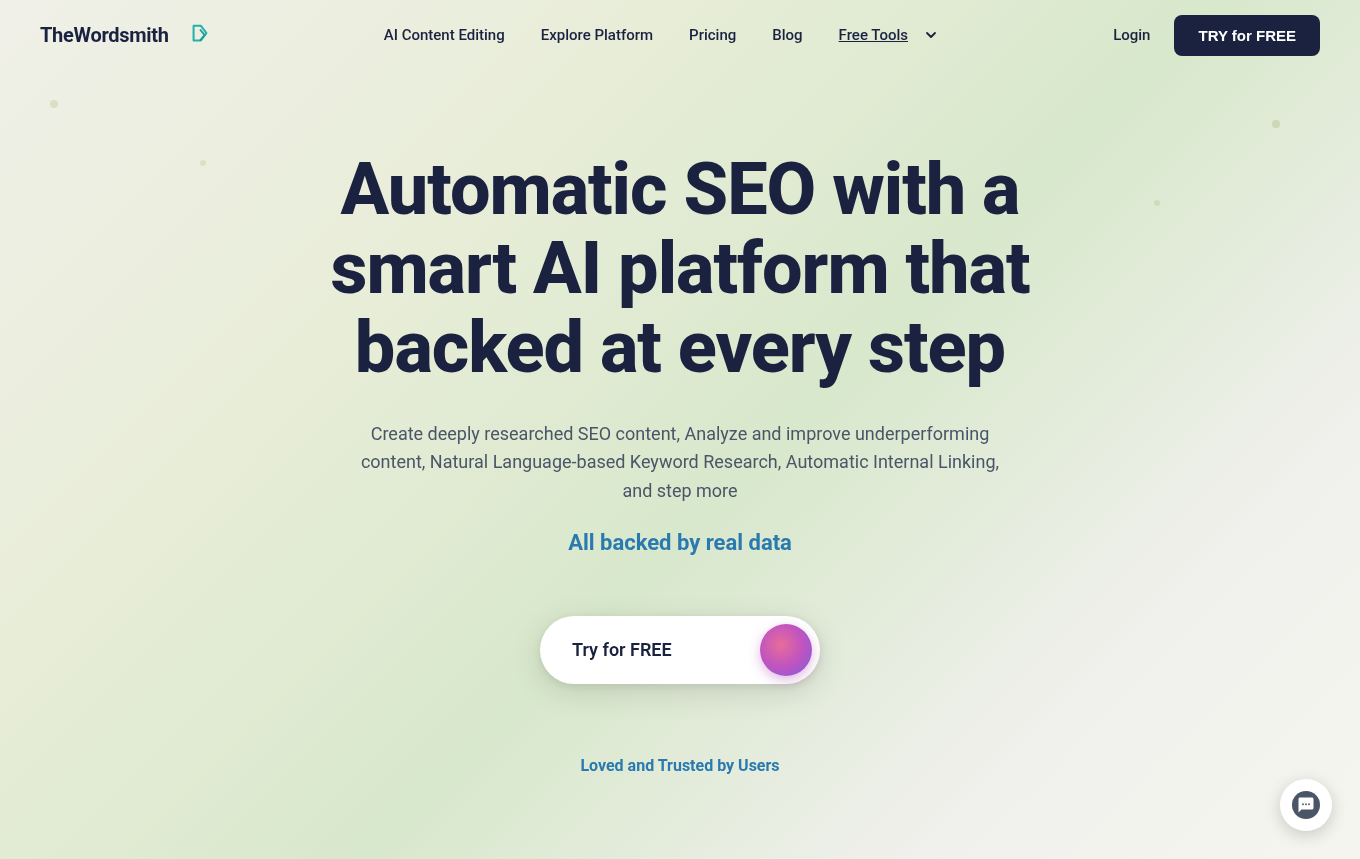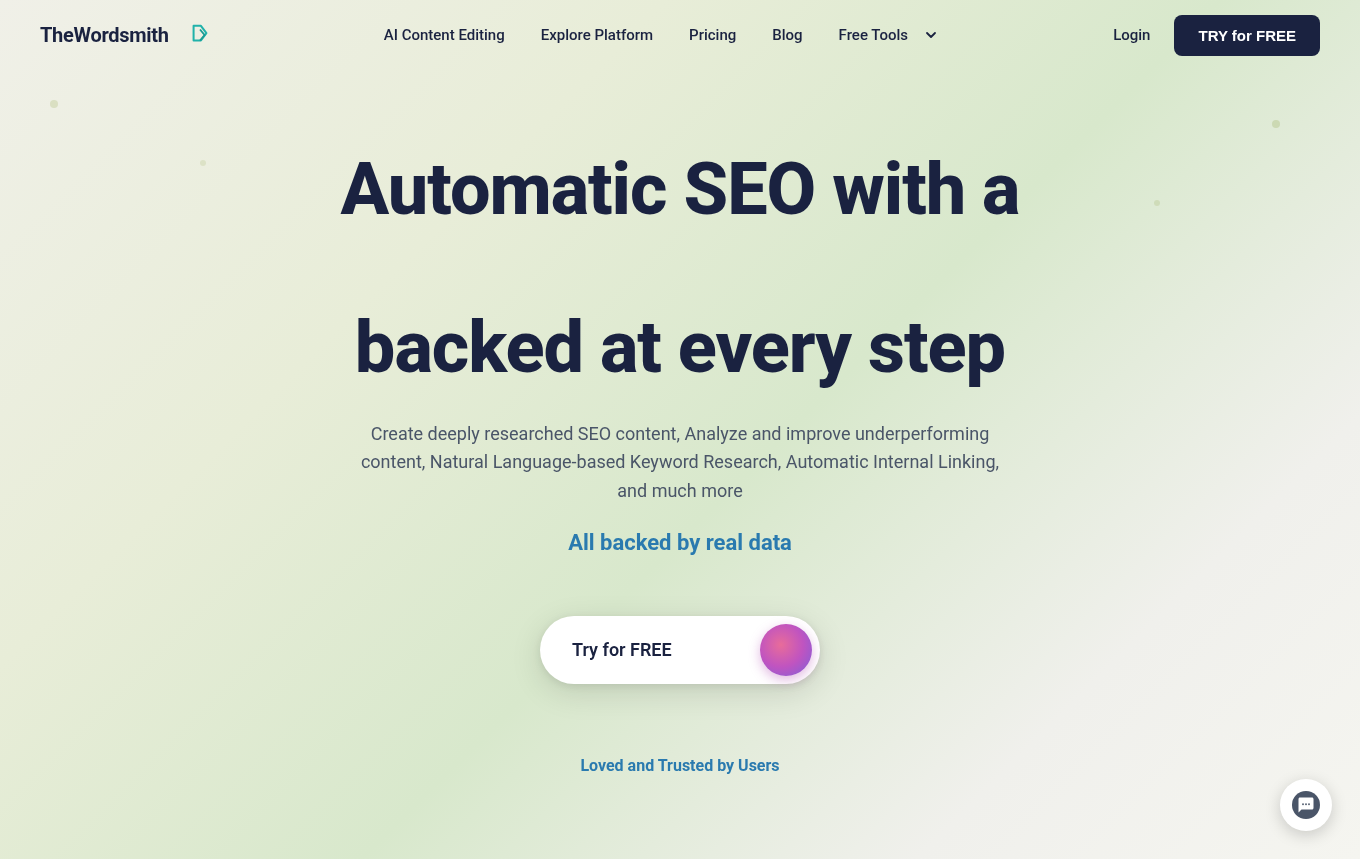--- a/index.html
+++ b/index.html
@@ -122,20 +122,21 @@
       text-decoration: none;
       font-weight: 500;
       cursor: pointer;
       white-space: nowrap;
     }
 
     .nav-link-free-tools {
       display: flex;
       align-items: center;
       gap: 16px;
+      text-decoration: underline;
     }
 
     .chevron-icon {
       display: inline-block;
       width: 14px;
       height: 14px;
     }
 
     .nav-right {
       display: flex;
@@ -308,25 +309,25 @@
 
   <div class="nav-right">
     <a class="login-link">Login</a>
     <button class="try-free-btn">TRY for FREE</button>
   </div>
 </nav>
 
 <section class="hero">
   <h1 class="hero-title">
     <span>Automatic SEO with a</span><br>
-    <br>
+    <span>smart AI platform that</span><br>
     <span>backed at every step</span>
   </h1>
 
-  <p class="hero-subtitle">Create deeply researched SEO content, Analyze and improve underperforming content, Natural Language-based Keyword Research, Automatic Internal Linking, and much more</p>
+  <p class="hero-subtitle">Create deeply researched SEO content, Analyze and improve underperforming content, Natural Language-based Keyword Research, Automatic Internal Linking, and step more</p>
 
   <p class="hero-backed">All backed by real data</p>
 
   <div class="cta-container">
     <div class="cta-pill">
       <span class="cta-pill-text">Try for FREE</span>
       <div class="cta-pill-circle"></div>
     </div>
   </div>
 

